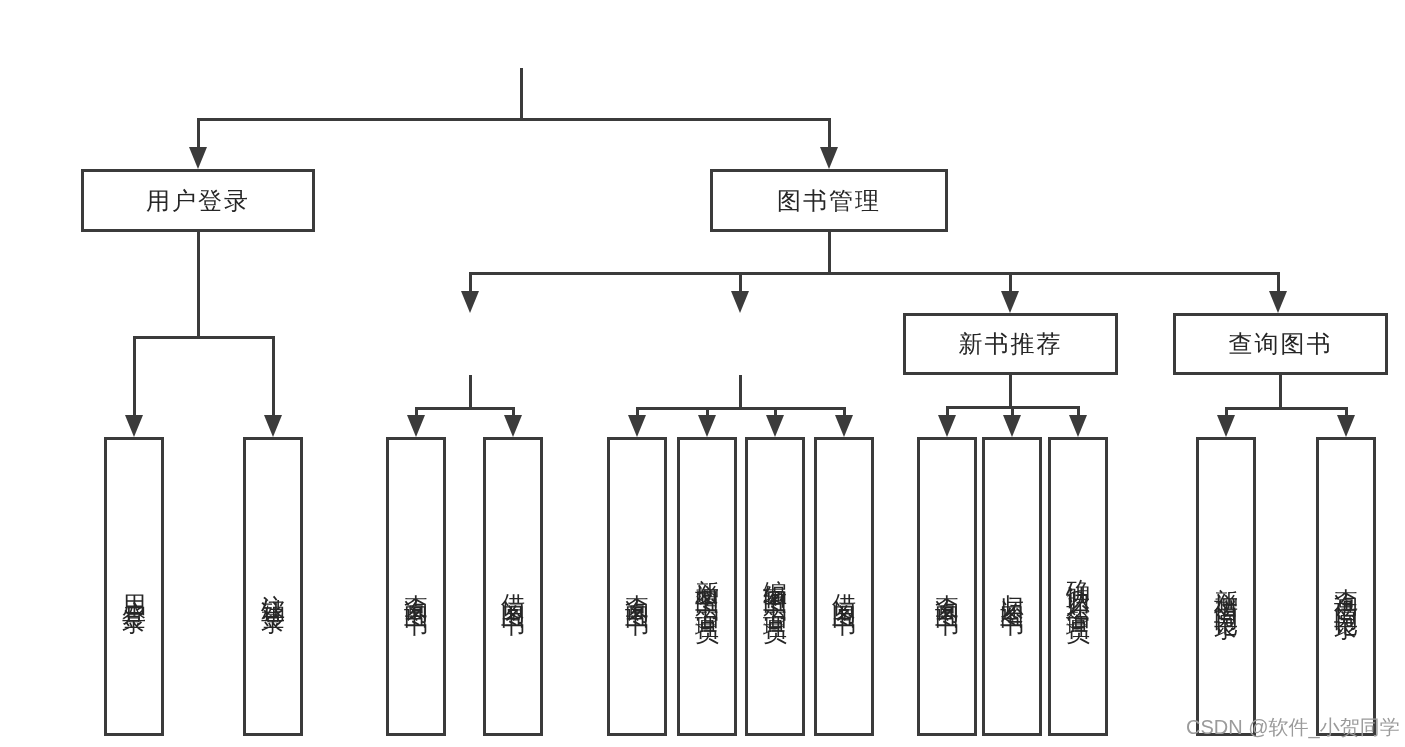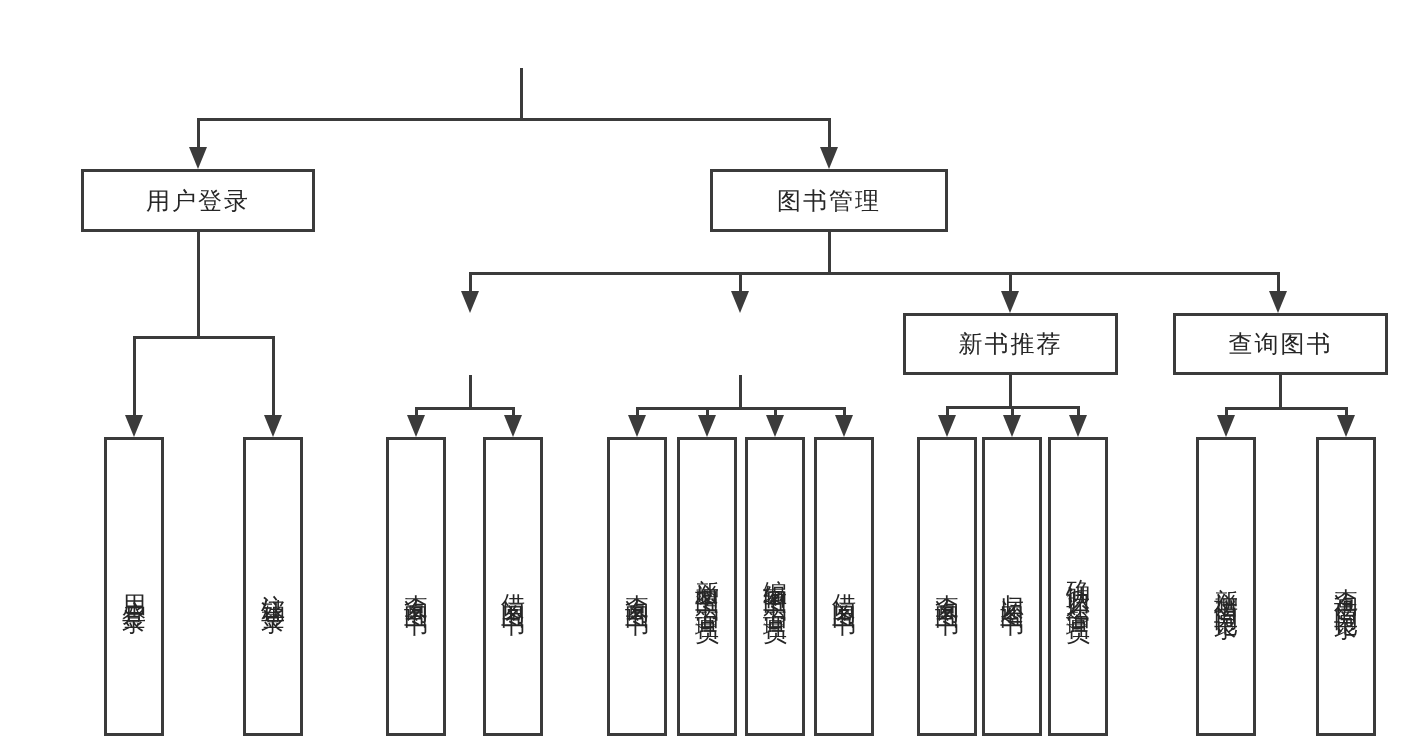--- a/index.html
+++ b/index.html
@@ -185,14 +185,15 @@
     <span>确认归还（管理员）</span>
   </div>
 
   <div class="box vbox" style="left:1196px">
     <span>新增借阅记录</span>
   </div>
   <div class="box vbox" style="left:1316px">
     <span>查询借阅记录</span>
   </div>
 
+  <div class="watermark">CSDN @软件_小贺同学</div>
 
 </div>
 
 </body></html>

